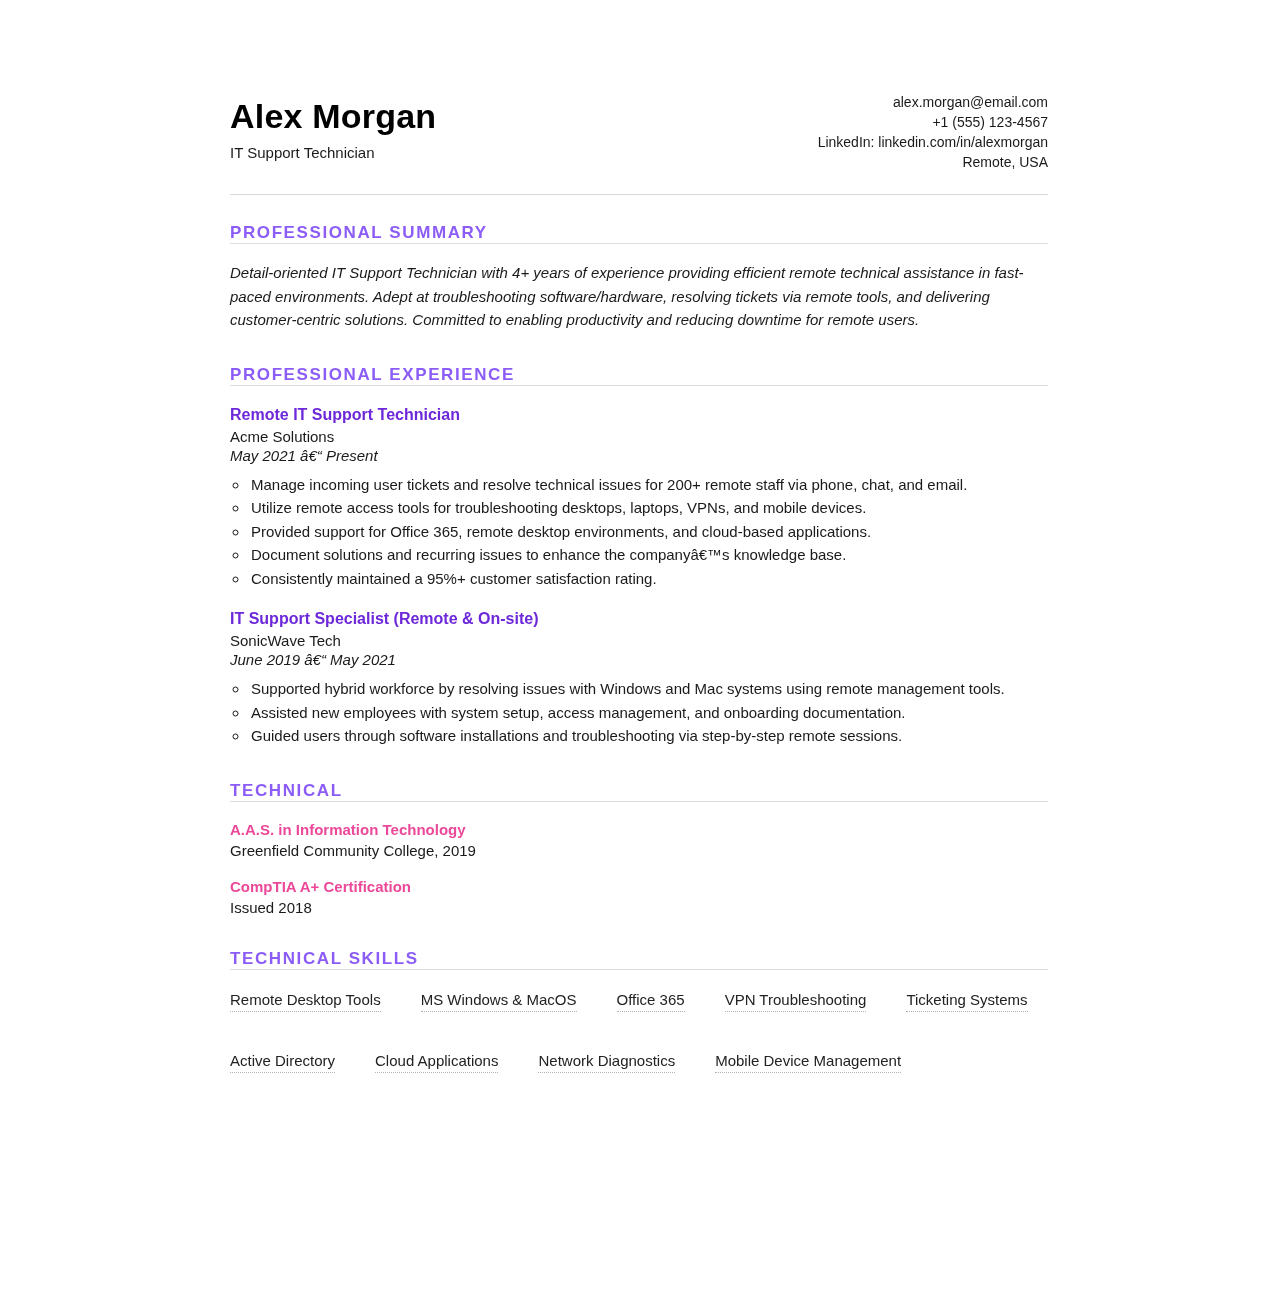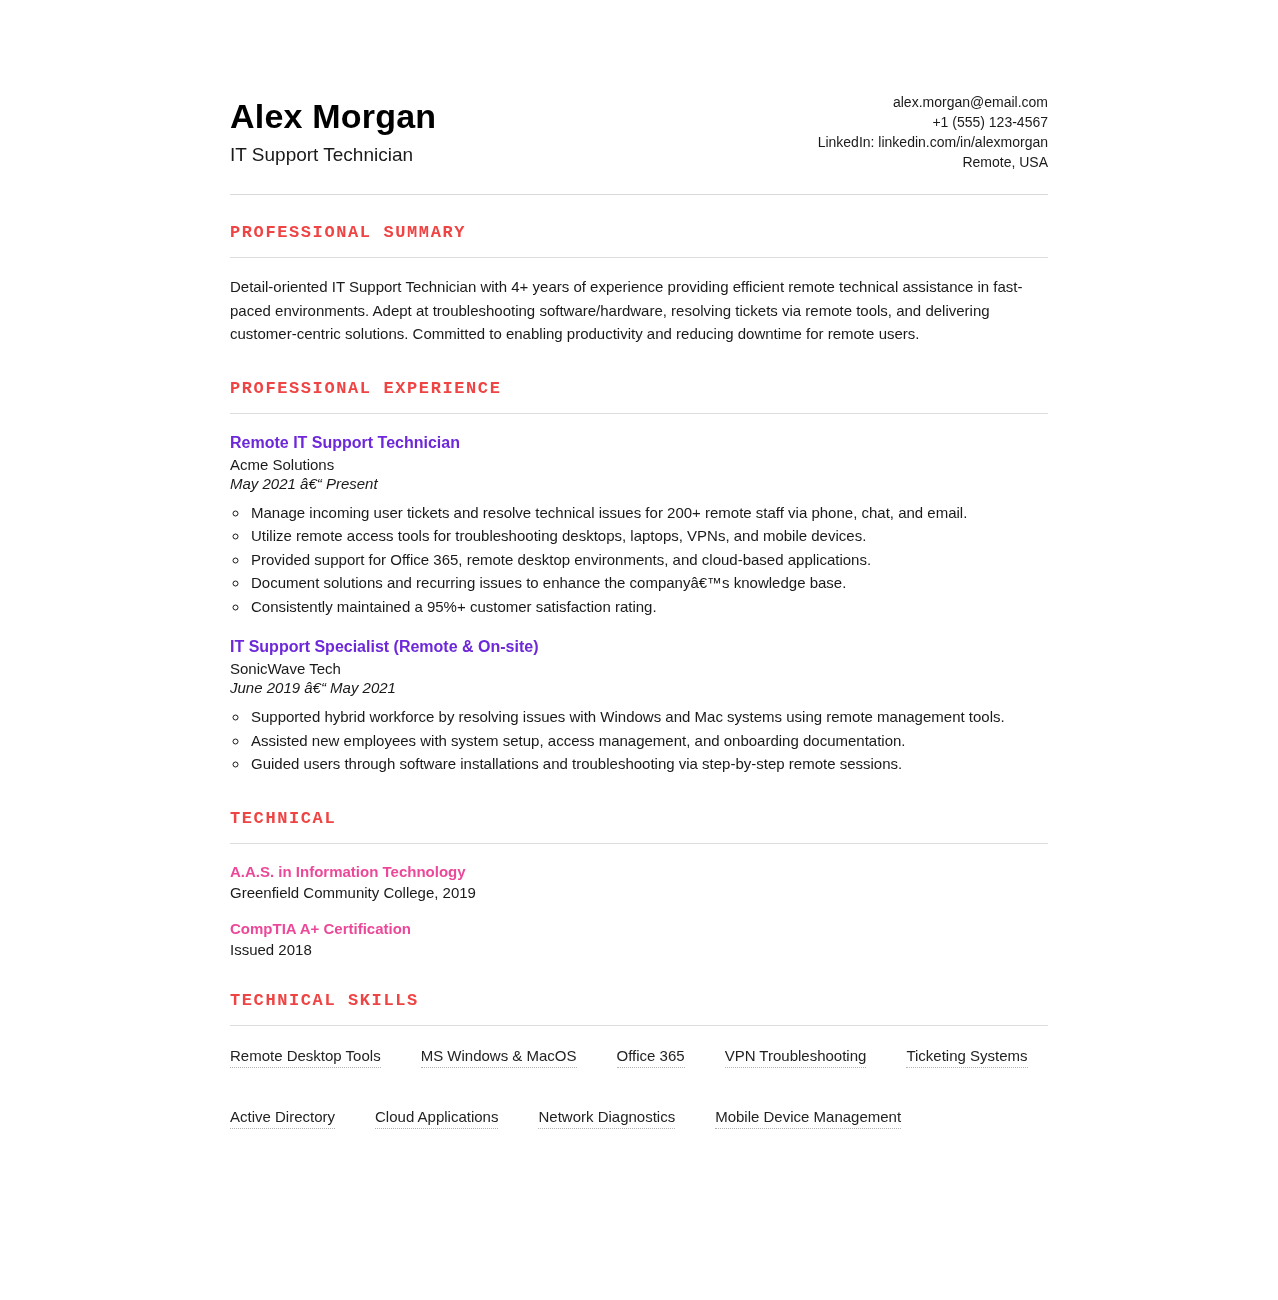--- a/index.html
+++ b/index.html
@@ -30,53 +30,53 @@
   .name {
     margin: 8px 7px 0 0;
     font-size: 34px;
     font-weight: bold;
     color: #000;
     letter-spacing: 0.2px;
     line-height: 1.1;
   }
   .job-title {
     margin-top: 9px;
-    font-size: 19px;
+    font-size: 15px;
     color: #1a1a1a;
   }
   .contact {
     text-align: right;
     font-size: 14px;
     line-height: 20px;
     color: #1a1a1a;
     padding-top: 2px;
   }
   .header-rule {
     border: none;
     border-top: 1px solid #d9d9d9;
     margin: 22px 0 0 0;
   }
 
   
   .section-heading {
     margin: 28px 0 0 0;
-    padding-bottom: 15px;
+    padding-bottom: 0;
     border-bottom: 1px solid #dddddd;
     font-size: 17px;
     font-weight: bold;
     letter-spacing: 1.6px;
-    color: #ef4444;
-    font-family: Liberation Mono, monospace;
+    color: #8b5cf6;
   }
   .section-heading.later { margin-top: 33px; }
 
   .summary-text {
     margin: 17px 0 0 0;
     font-size: 15px;
     line-height: 23.5px;
+    font-style: italic;
   }
 
   
   .job { margin-top: 20px; }
   .job-role {
     margin: 0;
     font-size: 16px;
     font-weight: bold;
     color: #6d28d9;
   }

